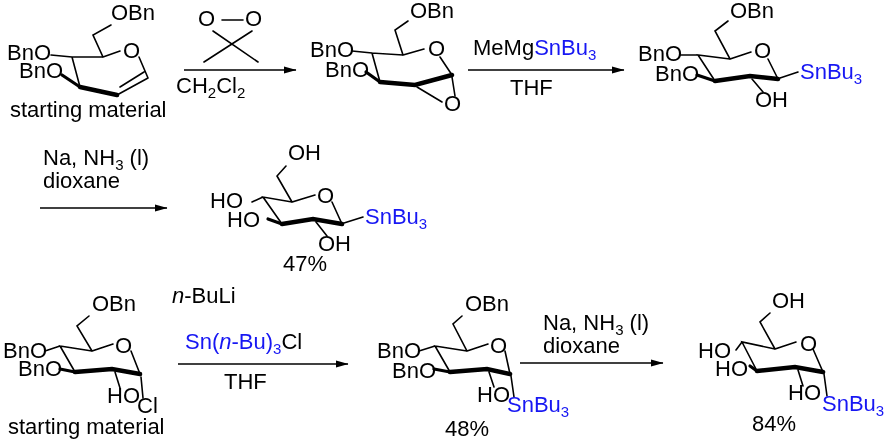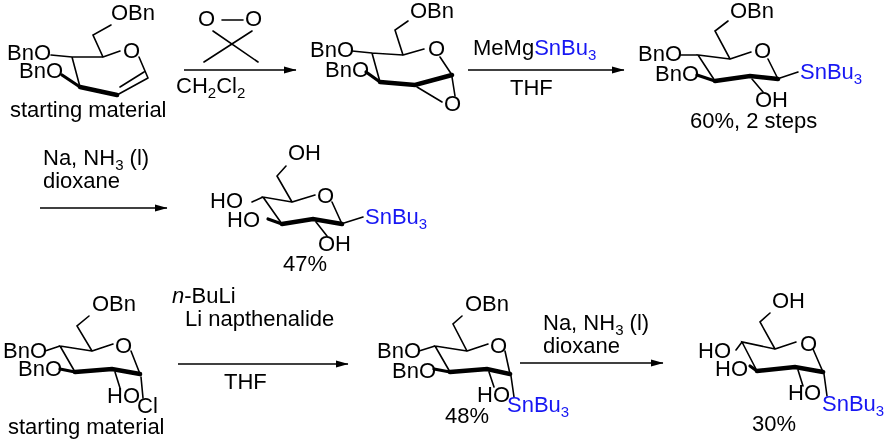--- a/index.html
+++ b/index.html
@@ -105,21 +105,20 @@
 
   <span class="lbl" style="left:473px;top:37px"><span>MeMg</span><span class="blue">SnBu</span><sub class="blue">3</sub></span>
   <span class="lbl" style="left:510px;top:77px">THF</span>
 
   <span class="lbl" style="left:730px;top:0px">OBn</span>
   <span class="lbl" style="left:638px;top:43px">BnO</span>
   <span class="lbl" style="left:655px;top:63px">BnO</span>
   <span class="lbl" style="left:754px;top:40px">O</span>
   <span class="lbl" style="left:755px;top:89px">OH</span>
   <span class="lbl blue" style="left:800px;top:61px"><span>SnBu</span><sub>3</sub></span>
-  <span class="lbl" style="left:690px;top:110px">60%, 2 steps</span>
 
   <span class="lbl" style="left:43px;top:147px"><span>Na, NH</span><sub>3</sub><span> (l)</span></span>
   <span class="lbl" style="left:43px;top:170px">dioxane</span>
 
   <span class="lbl" style="left:288px;top:142px">OH</span>
   <span class="lbl" style="left:210px;top:190px">HO</span>
   <span class="lbl" style="left:227px;top:209px">HO</span>
   <span class="lbl" style="left:317px;top:185px">O</span>
   <span class="lbl" style="left:318px;top:233px">OH</span>
   <span class="lbl blue" style="left:365px;top:206px"><span>SnBu</span><sub>3</sub></span>
@@ -127,35 +126,35 @@
 
   <span class="lbl" style="left:92px;top:293px">OBn</span>
   <span class="lbl" style="left:3px;top:340px">BnO</span>
   <span class="lbl" style="left:18px;top:358px">BnO</span>
   <span class="lbl" style="left:115px;top:335px">O</span>
   <span class="lbl" style="left:107px;top:385px">HO</span>
   <span class="lbl" style="left:137px;top:395px">Cl</span>
   <span class="lbl" style="left:8px;top:416px">starting material</span>
 
   <span class="lbl" style="left:172px;top:285px"><span class="it">n</span><span>-BuLi</span></span>
-  <span class="lbl" style="left:185px;top:308px">Li napthenalide</span>
+  <span class="lbl" style="left:185px;top:331px"><span class="blue">Sn(</span><span class="blue it">n</span><span class="blue">-Bu)</span><sub class="blue">3</sub><span>Cl</span></span>
   <span class="lbl" style="left:224px;top:371px">THF</span>
 
   <span class="lbl" style="left:465px;top:293px">OBn</span>
   <span class="lbl" style="left:377px;top:340px">BnO</span>
   <span class="lbl" style="left:392px;top:360px">BnO</span>
   <span class="lbl" style="left:490px;top:335px">O</span>
   <span class="lbl" style="left:477px;top:384px">HO</span>
   <span class="lbl blue" style="left:507px;top:394px"><span>SnBu</span><sub>3</sub></span>
-  <span class="lbl" style="left:445px;top:405px">48%</span>
+  <span class="lbl" style="left:445px;top:418px">48%</span>
 
   <span class="lbl" style="left:543px;top:312px"><span>Na, NH</span><sub>3</sub><span> (l)</span></span>
   <span class="lbl" style="left:543px;top:335px">dioxane</span>
 
   <span class="lbl" style="left:772px;top:290px">OH</span>
   <span class="lbl" style="left:698px;top:340px">HO</span>
   <span class="lbl" style="left:715px;top:358px">HO</span>
   <span class="lbl" style="left:800px;top:333px">O</span>
   <span class="lbl" style="left:788px;top:382px">HO</span>
   <span class="lbl blue" style="left:822px;top:393px"><span>SnBu</span><sub>3</sub></span>
-  <span class="lbl" style="left:752px;top:413px">30%</span>
+  <span class="lbl" style="left:752px;top:413px">84%</span>
 
 </div>
 
 </body></html>

